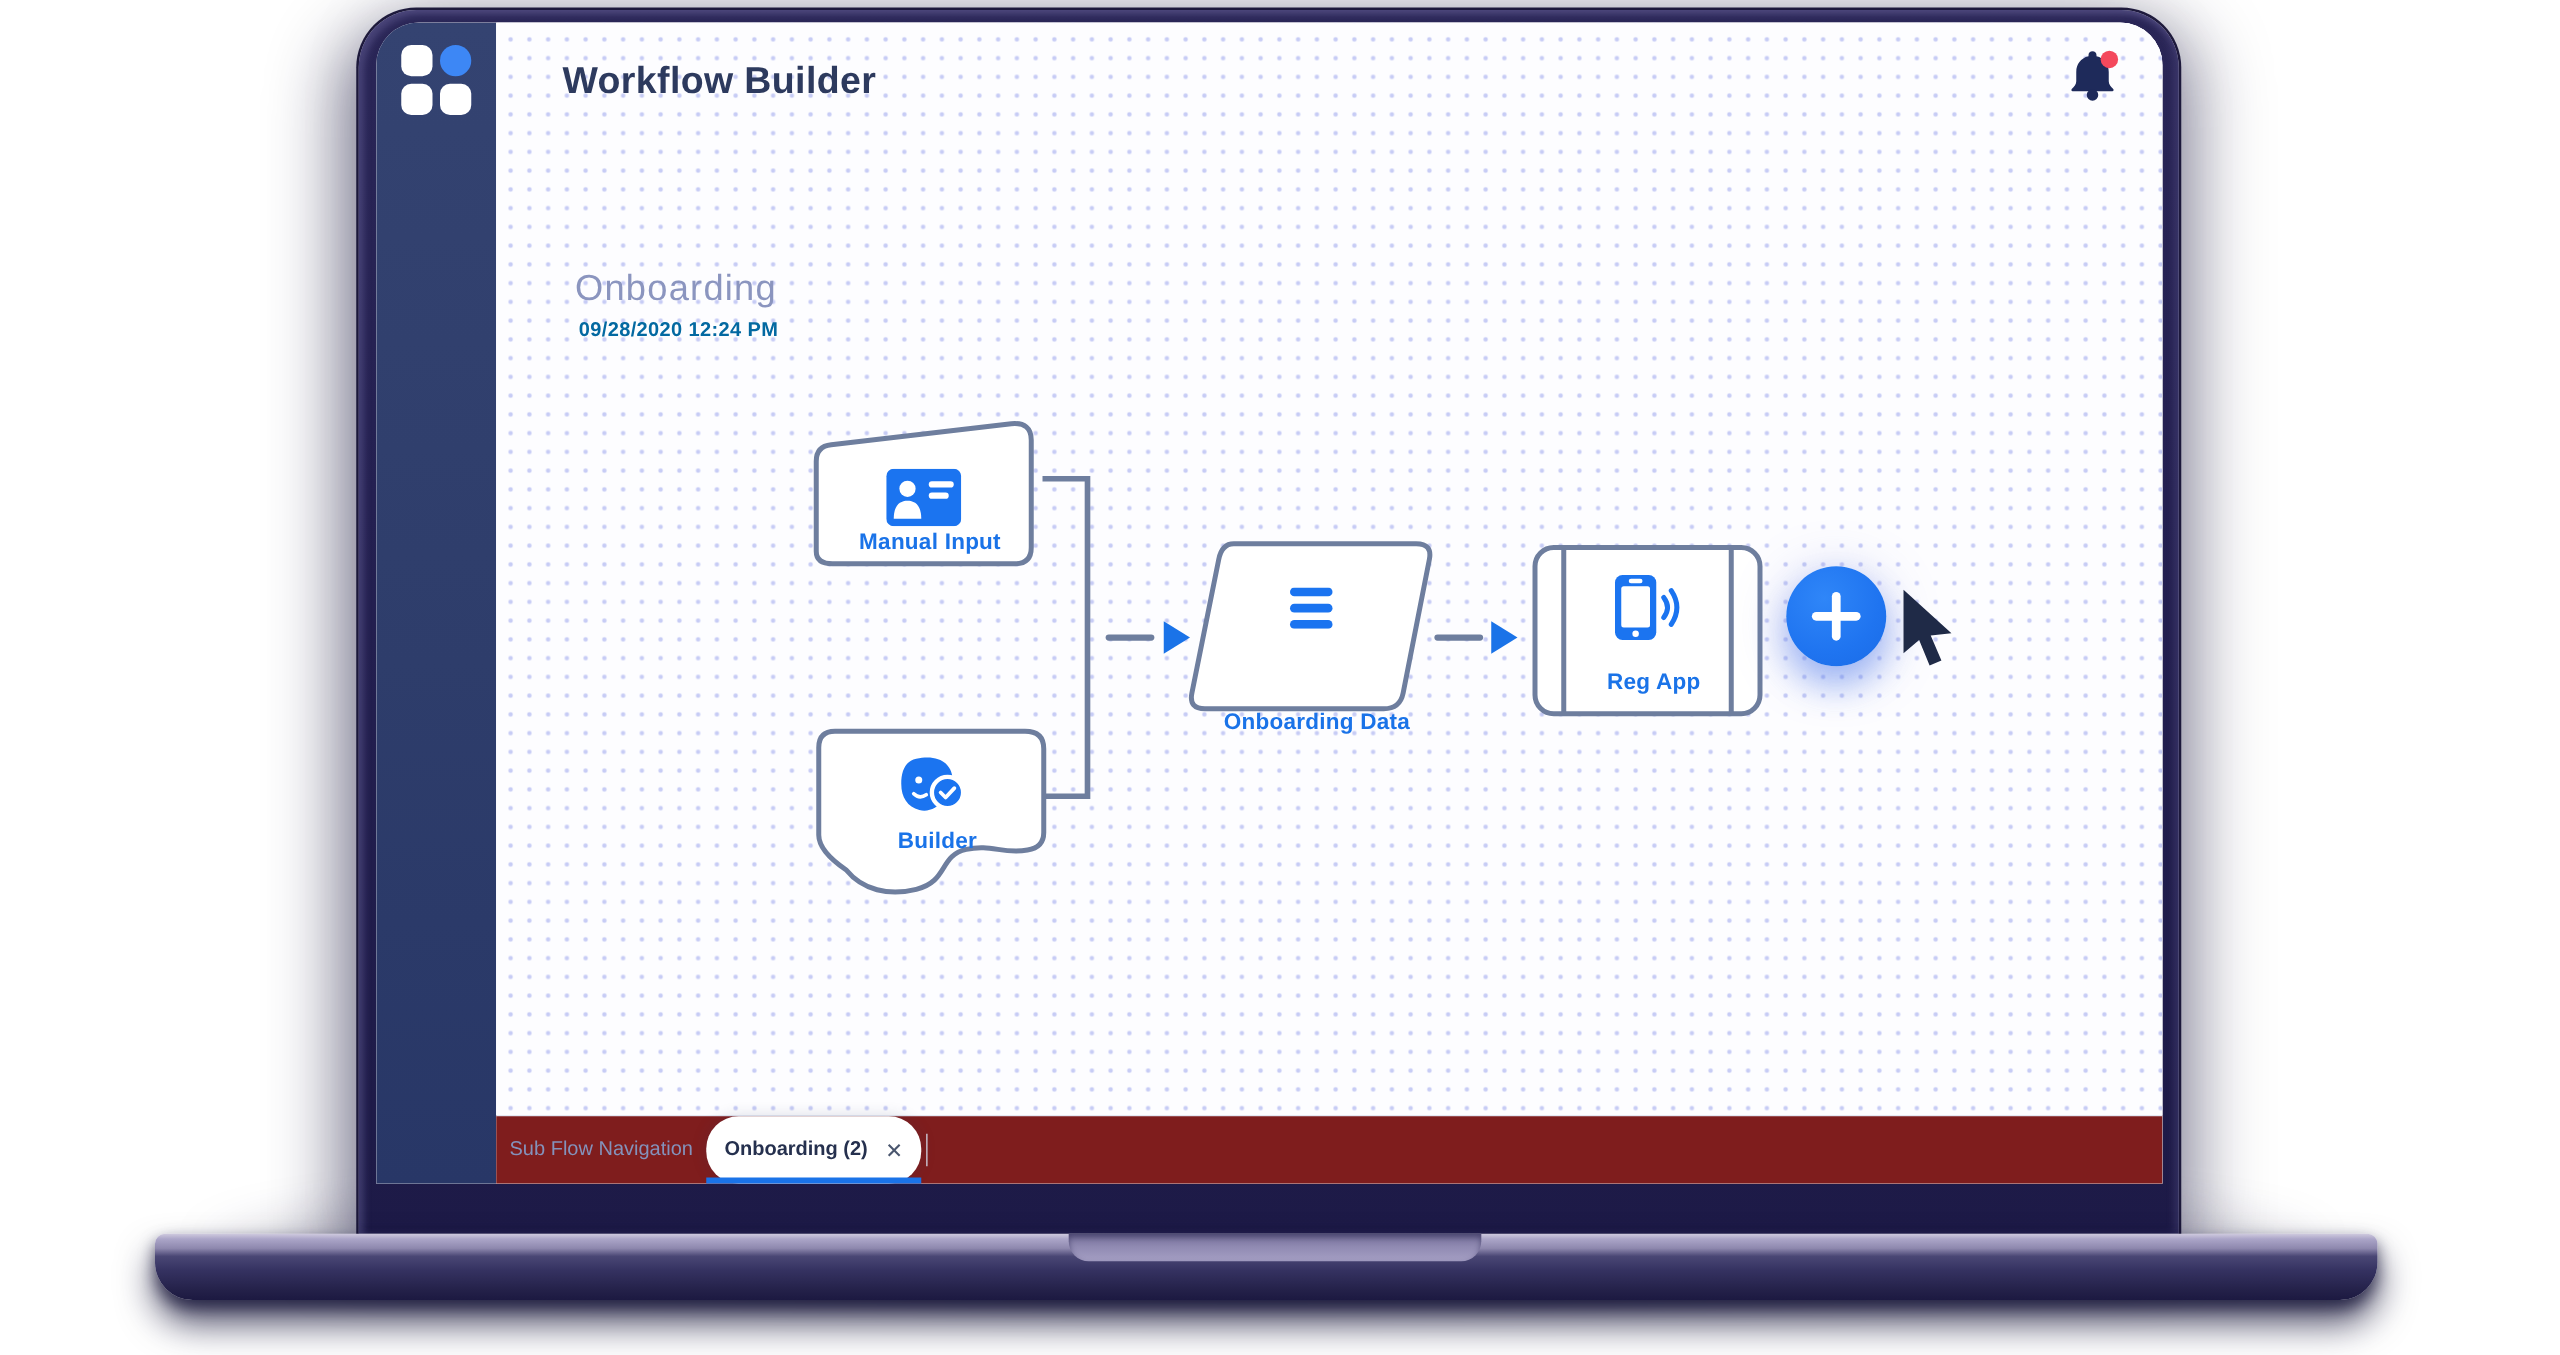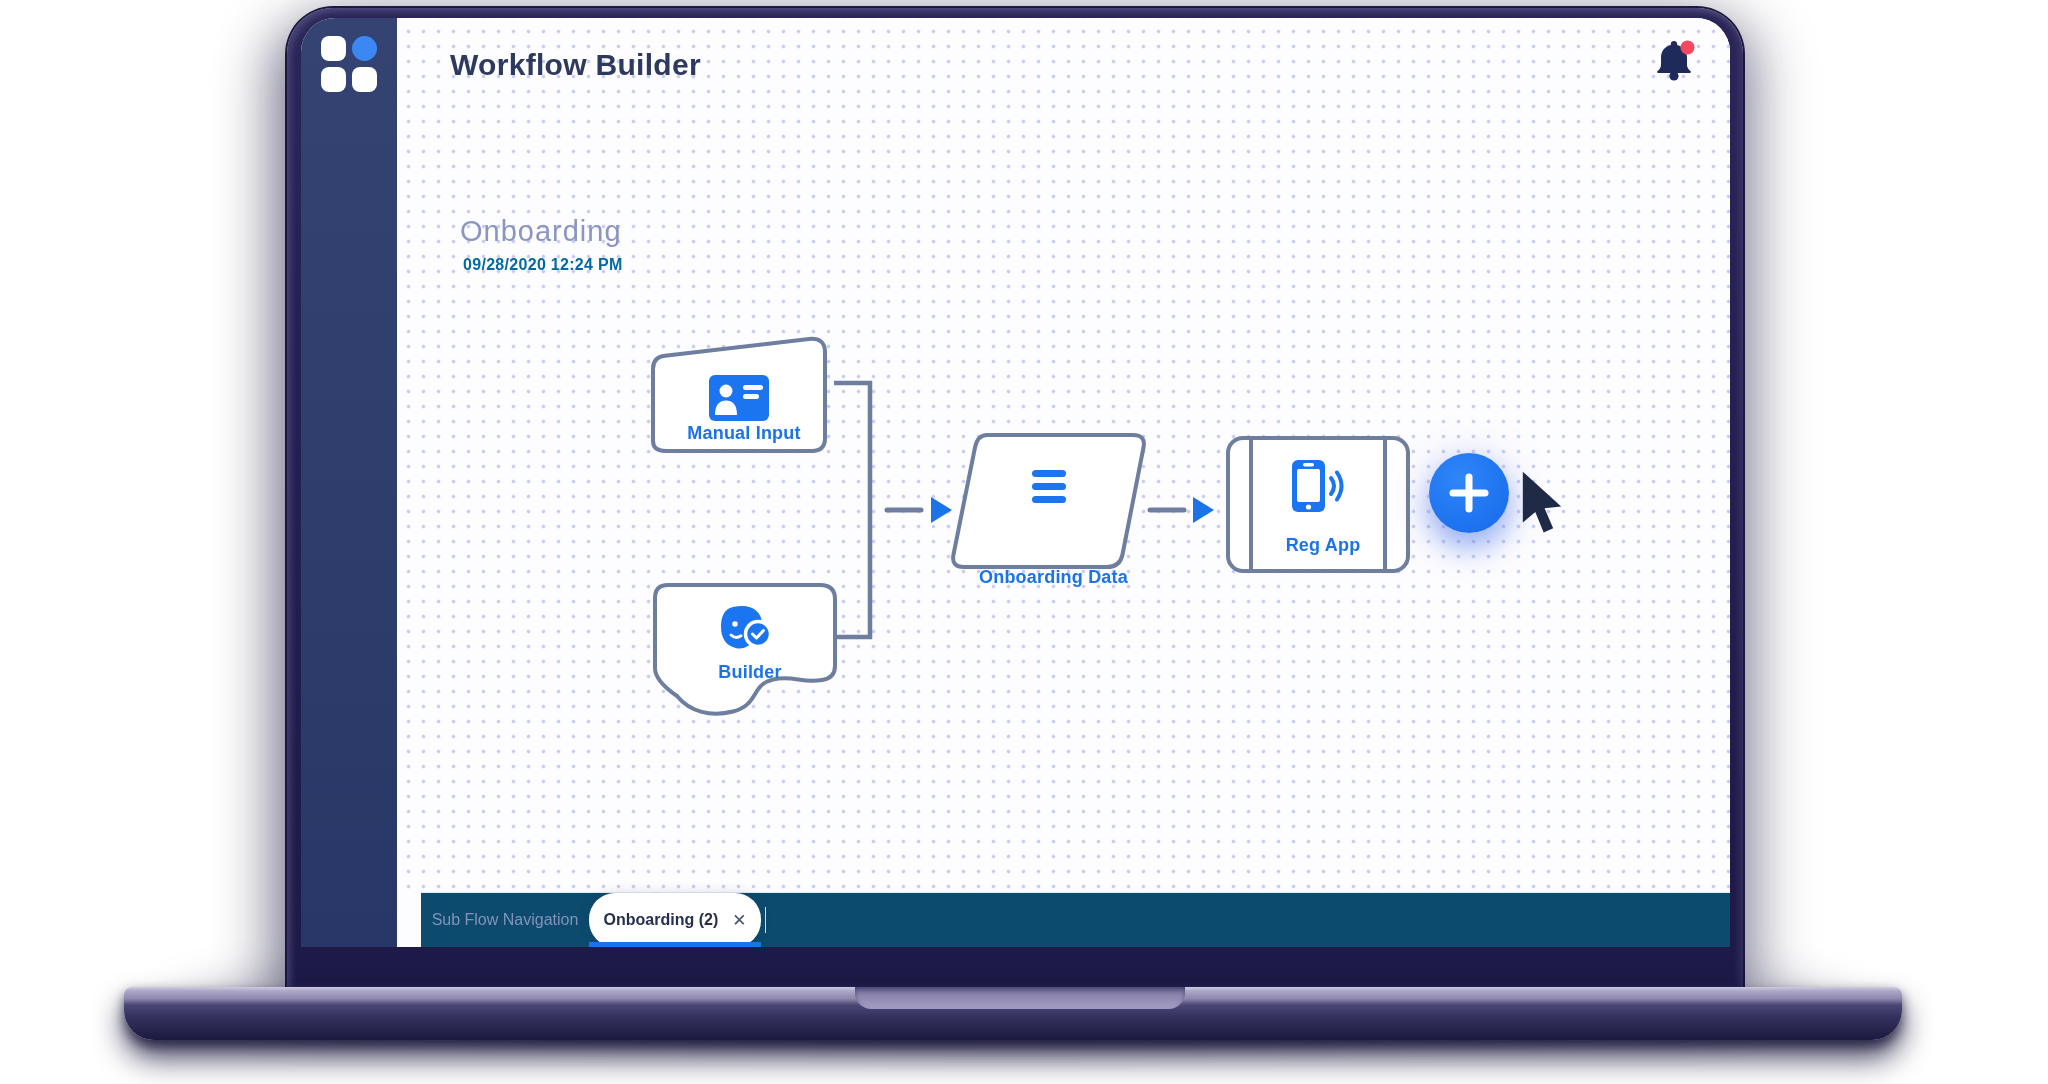--- a/index.html
+++ b/index.html
@@ -74,22 +74,22 @@
 
   
   .add-btn { position:absolute; left:1032px; top:435px; width:80px; height:80px; border-radius:50%;
     background:radial-gradient(circle at 38% 32%, #2f86f8 0%, #1f74f0 60%, #1a6be6 100%);
     border:none; cursor:pointer;
     box-shadow:0 16px 26px rgba(60,115,240,0.38), 0 6px 42px rgba(130,140,225,0.45); }
   .add-btn svg { position:absolute; left:50%; top:50%; transform:translate(-50%,-50%); }
   .mouse-cursor { position:absolute; left:1122px; top:452px; }
 
   
-  .tab-bar { position:absolute; left:0; right:0; bottom:0; height:55px; background:#0c4a6e;
-    border-top:1px solid #e4e8f3; display:flex; align-items:stretch;margin-left:24px; }
+  .tab-bar { position:absolute; left:0; right:0; bottom:0; height:55px; background:#7f1d1d;
+    border-top:1px solid #e4e8f3; display:flex; align-items:stretch; }
   .tab { display:flex; align-items:center; justify-content:center; gap:14px;
     font-size:16px; color:#8492bb; cursor:pointer; position:relative; }
   .tab-1 { width:168px; }
   .tab-2 { width:172px; }
   .tab-3 { width:196px; }
   .tab-4 { width:168px; }
   .tab.active { color:#25304e; font-weight:700; background:#ffffff; z-index:2;
     box-shadow:0 0 12px rgba(45,55,95,0.18);border-radius:26px; }
   .tab-indicator { position:absolute; left:0; right:0; bottom:0; height:5px; background:#1a73e8; }
   .tab-close { font-size:17px; font-weight:400; color:#4a566e; line-height:1; cursor:pointer; }

